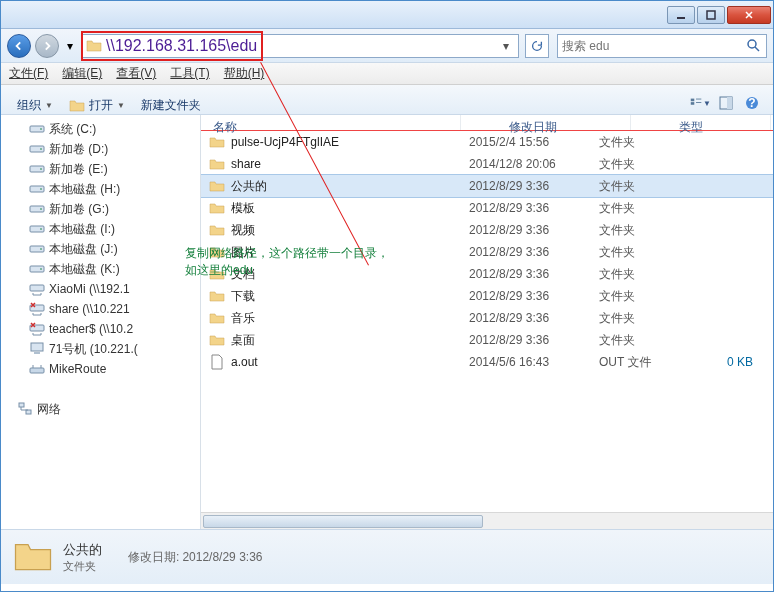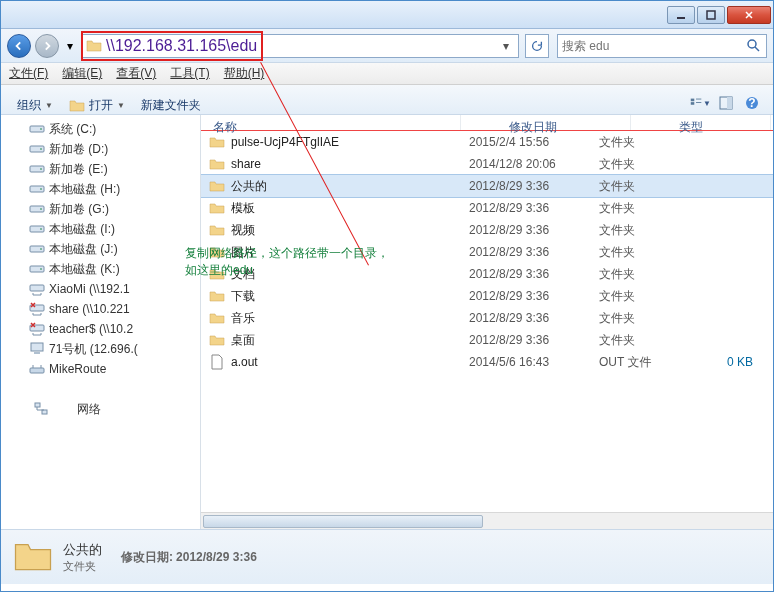--- a/index.html
+++ b/index.html
@@ -25,21 +25,21 @@
 .menubar span { cursor: pointer; text-decoration: underline; }
 .toolbar { height: 30px; background: linear-gradient(to bottom, #f4f8fc 0%, #e4eef8 100%); display: flex; align-items: flex-end; padding: 0 8px; border-bottom: 1px solid #c9d8e8; }
 .toolitem { display: flex; align-items: center; gap: 4px; padding: 0 8px; cursor: pointer; color: #1a3a6a; }
 .toolitem .tdrop { font-size: 8px; color: #555; }
 .spacer { flex: 1; }
 .toolicon { width: 22px; height: 22px; display: flex; align-items: center; justify-content: center; cursor: pointer; margin: 0 2px; color: #3a5a8a; }
 .content { display: flex; height: 414px; }
 .sidebar { width: 200px; border-right: 1px solid #d8e0e8; overflow-y: auto; overflow-x: hidden; padding: 4px 0; }
 .treeitem { display: flex; align-items: center; height: 20px; padding-left: 28px; cursor: pointer; white-space: nowrap; color: #333; }
 .treeitem .ticon { width: 16px; height: 16px; margin-right: 4px; flex-shrink: 0; }
-.treeitem.net { padding-left: 32px; margin-top: 20px; gap: 24px; }
+.treeitem.net { padding-left: 16px; margin-top: 20px; }
 .filepanel { flex: 1; display: flex; flex-direction: column; overflow: hidden; position: relative; }
 .colheaders { display: flex; height: 16px; border-bottom: 1px solid #ef4444; background: #fff; gap: 40px; }
 .colh { padding: 4px 8px; border-right: 1px solid #e8ecf0; color: #3a5a8a; cursor: pointer; }
 .colh.name { width: 260px; padding-left: 12px; }
 .colh.date { width: 130px; }
 .colh.type { width: 100px; }
 .colh.size { flex: 1; }
 .filelist { flex: 1; overflow: auto; position: relative; }
 .filerow { display: flex; align-items: center; height: 22px; padding-left: 8px; }
 .filerow.sel { background: #d8e8f8; outline: 1px solid #a8c8e8; }
@@ -51,21 +51,21 @@
 .annotbox { position: absolute; border: 2px solid #e02020; pointer-events: none; }
 .annotline { position: absolute; border-top: 1px solid #e02020; transform-origin: 0 0; pointer-events: none; }
 .annottext { position: absolute; color: #15803d; font-size: 22px; font-family: "SimSun", serif; line-height: 1.4; pointer-events: none; white-space: nowrap; }
 .hscrolltrack { height: 17px; background: #f0f0f0; border-top: 1px solid #d8d8d8; display: flex; align-items: center; }
 .hscrollthumb { height: 13px; width: 280px; margin-left: 2px; background: linear-gradient(to bottom, #e8f0f8, #c8d8e8); border: 1px solid #a8b8c8; border-radius: 2px; }
 .details { height: 55px; background: linear-gradient(to bottom, #f0f5fa 0%, #e4eef8 100%); border-top: 1px solid #c9d8e8; display: flex; align-items: center; padding: 6px 12px; gap: 10px; }
 .details .bigicon { width: 40px; height: 40px; }
 .details .dtext { color: #333; }
 .details .dtext .dname { font-size: 13px; }
 .details .dtext .dsub { color: #666; font-size: 11px; }
-.details .dmeta { color: #666; font-size: 11px; margin-left: 9px; font-weight: bold; }
+.details .dmeta { color: #666; font-size: 11px; margin-left: 16px; }
 .foldersvg { fill: #f3d48a; stroke: #c8a050; stroke-width: 0.5; }
 .drivesvg rect { fill: #d8e4f0; stroke: #7890a8; }
 .filesvg { fill: #fff; stroke: #888; }
 
 .sidebar::-webkit-scrollbar { width: 17px; }
 .sidebar::-webkit-scrollbar-track { background: #f0f0f0; }
 .sidebar::-webkit-scrollbar-thumb { background: linear-gradient(to right, #e8f0f8, #c8d8e8); border: 1px solid #a8b8c8; border-radius: 2px; }
 </style>
 </head>
 <body>
@@ -249,21 +249,21 @@
             <path d="M4 12 v2 h8 v-2" stroke="#7890a8" fill="none"></path>
             <path d="M2 2 l4 4 M6 2 l-4 4" stroke="#d03030" stroke-width="1.5"></path>
           </svg>
           <span>teacher$ (\\10.2</span>
         </div>
         <div class="treeitem">
           <svg class="ticon" viewBox="0 0 16 16">
             <rect x="2" y="2" width="12" height="8" fill="#d8e4f0" stroke="#7890a8"></rect>
             <rect x="5" y="11" width="6" height="2" fill="#b0c0d0"></rect>
           </svg>
-          <span>71号机 (12.696.(</span>
+          <span>71号机 (10.221.(</span>
         </div>
         <div class="treeitem">
           <svg class="ticon" viewBox="0 0 16 16">
             <rect x="1" y="7" width="14" height="5" rx="1" fill="#c8d8e8" stroke="#7890a8"></rect>
             <path d="M4 7 v-3 M12 7 v-3" stroke="#7890a8"></path>
           </svg>
           <span>MikeRoute</span>
         </div>
         <div class="treeitem net">
           <svg class="ticon" viewBox="0 0 16 16">

